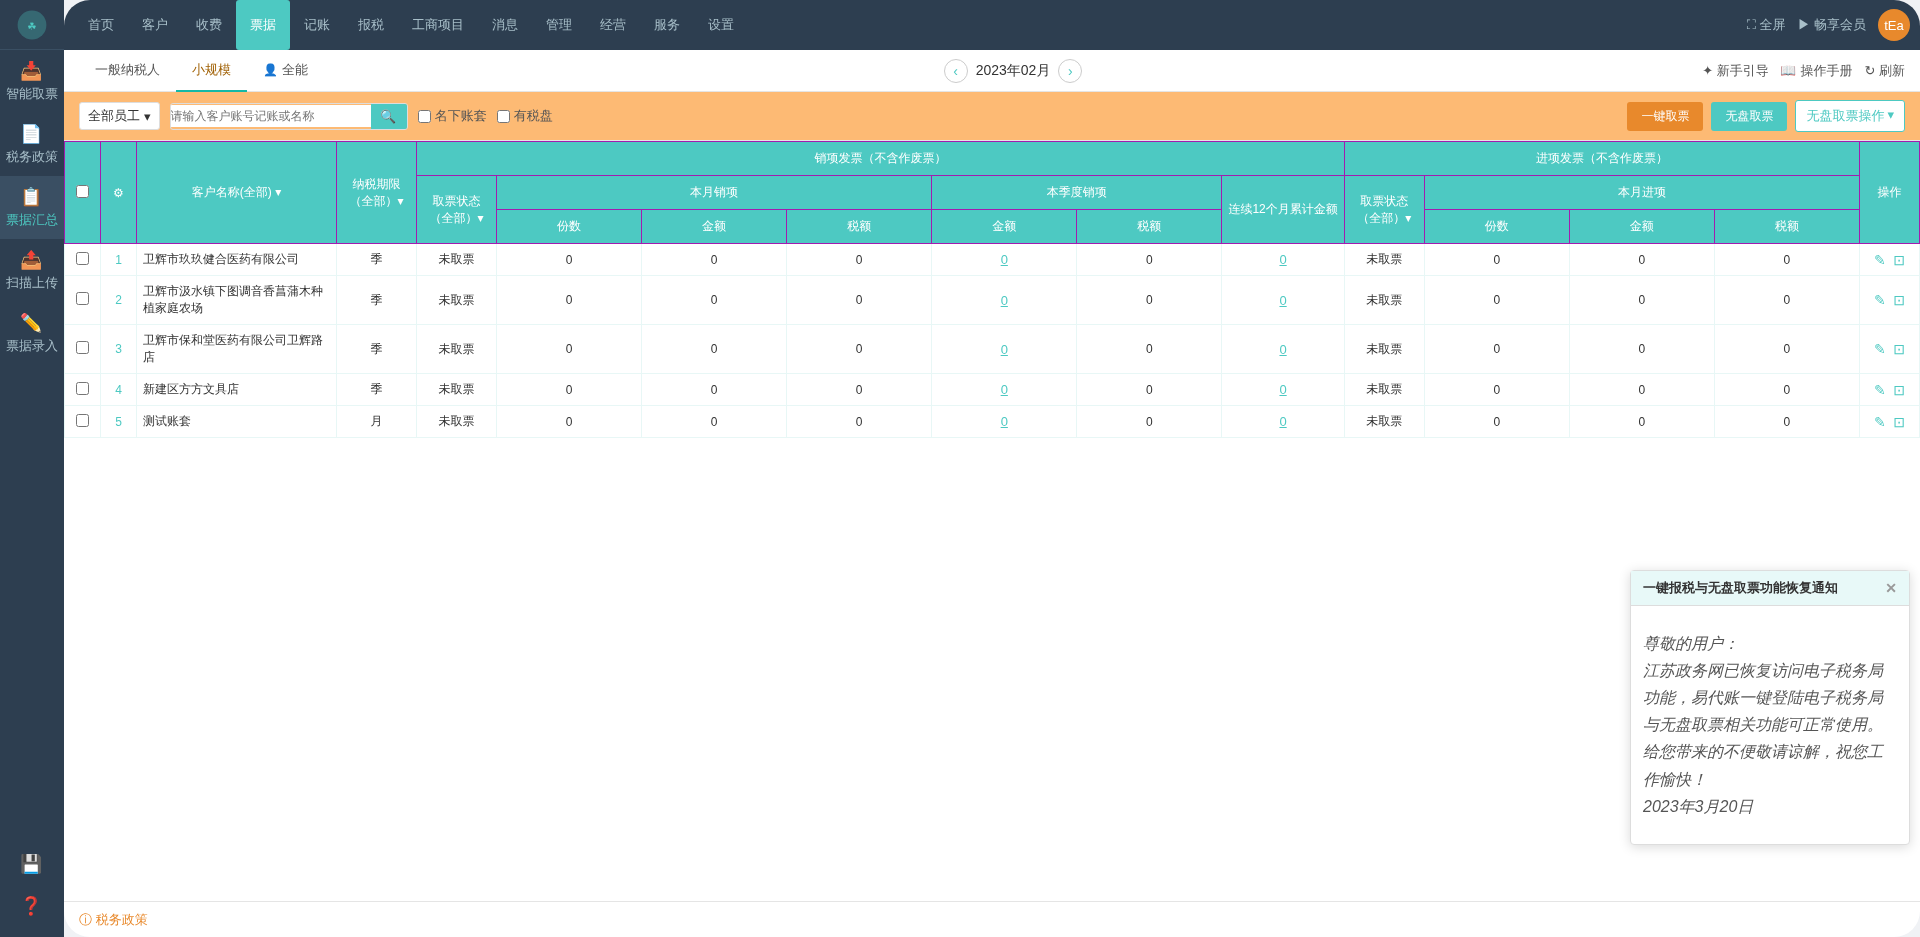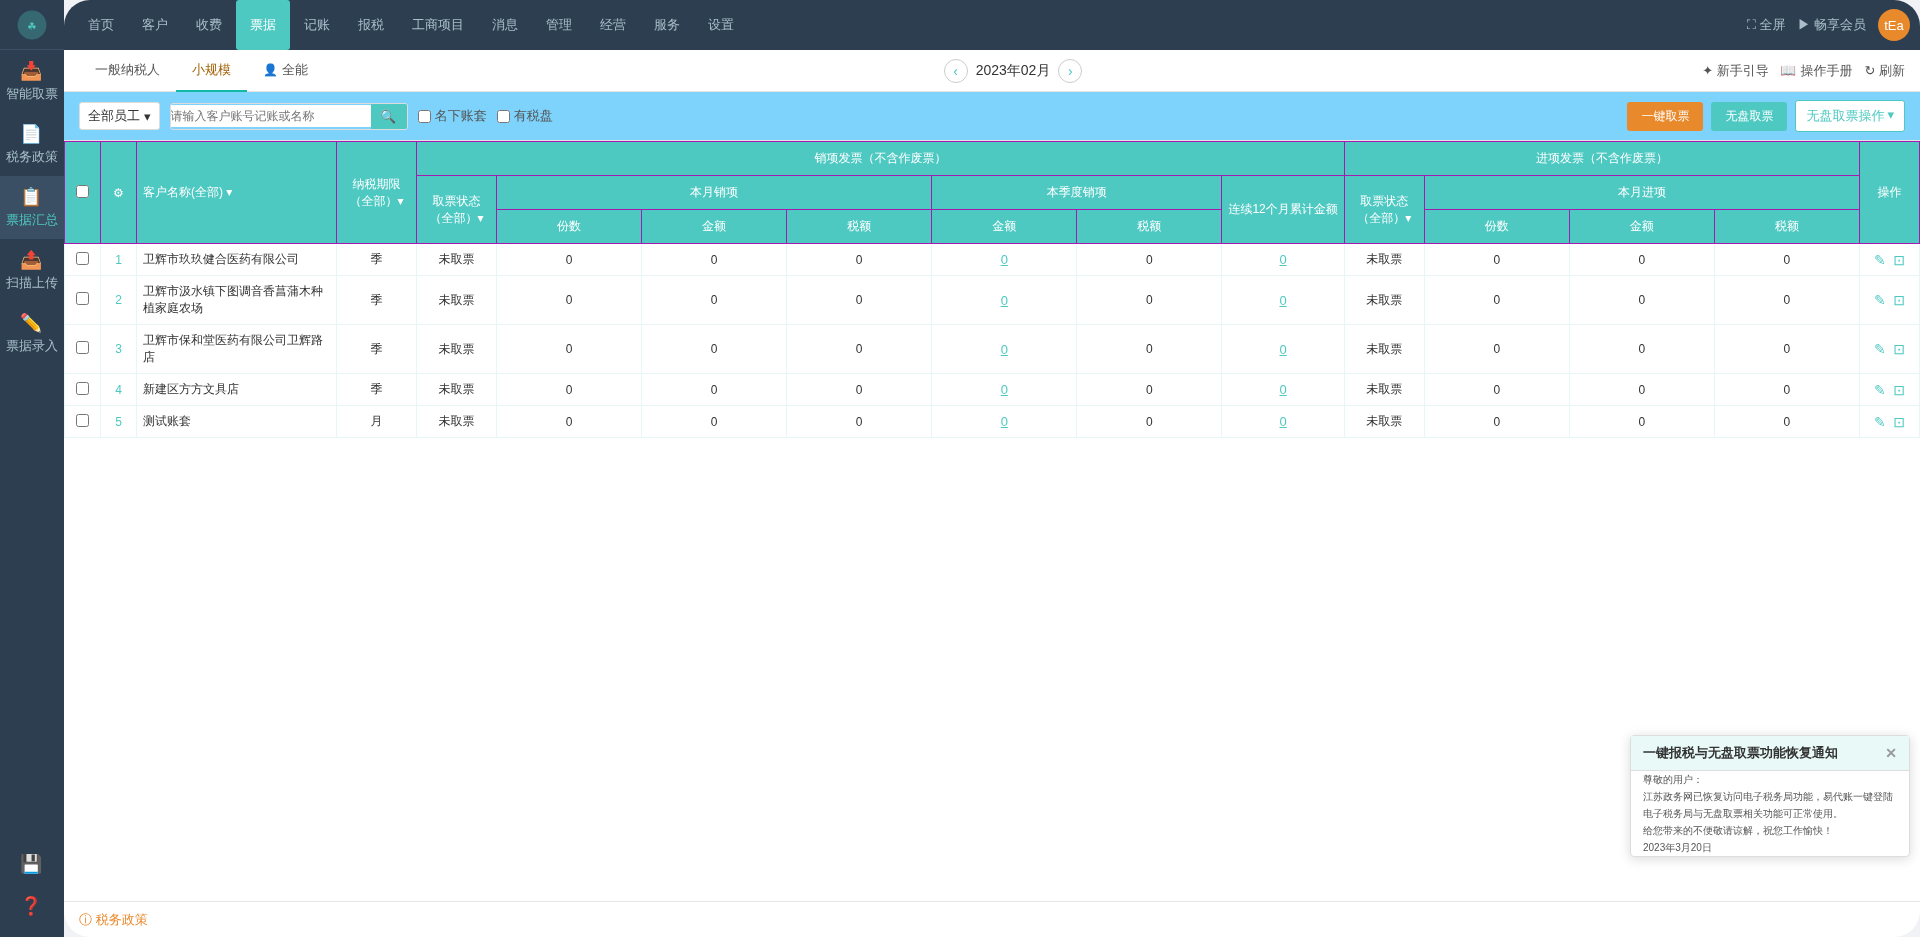--- a/index.html
+++ b/index.html
@@ -154,21 +154,21 @@
       display: flex;
       align-items: center;
       gap: 12px;
       color: #555;
       font-size: 12px;
     }
     .subtabs-right span { cursor: pointer; }
 
     
     .toolbar {
-      background: #7dd3fc;
+      background: #fdba74;
       display: flex;
       align-items: center;
       padding: 8px 15px;
       border-bottom: 1px solid #e5e5e5;
       gap: 10px;
       flex-shrink: 0;
     }
     .toolbar-select {
       display: flex;
       align-items: center;
@@ -285,45 +285,46 @@
       color: #4dc9c2;
       cursor: pointer;
       font-size: 14px;
       margin: 0 2px;
     }
     .underline-link { text-decoration: underline; color: #4dc9c2; cursor: pointer; }
 
     
     .notification-popup {
       position: fixed;
-      bottom: 80px;
+      bottom: 92px;
       right: 10px;
       width: 280px;
       background: #fff;
       border: 1px solid #ddd;
       border-radius: 4px;
       box-shadow: 0 2px 12px rgba(0,0,0,0.15);
       z-index: 1000;
     }
     .notification-header {
       background: #e8f9f8;
       padding: 8px 12px;
       font-size: 12px;
       color: #333;
       font-weight: bold;
       border-bottom: 1px solid #ddd;
       display: flex;
       align-items: center;
       justify-content: space-between;
     }
     .notification-body {
-      padding: 0 12px;
-      font-size: 10px;
+      padding: 24px 12px;
+      font-size: 16px;
       color: #555;
       line-height: 1.7;
+      font-style: italic;
     }
     .notification-close {
       cursor: pointer;
       color: #999;
       font-size: 14px;
     }
 
     
     .bottom-bar {
       height: 36px;
@@ -459,21 +460,21 @@
     </div>
 
     <div class="table-container">
       <table>
         <thead>
           <tr class="header-row-1">
             <th rowspan="3" style="width:36px;">
               <input type="checkbox" style="">
             </th>
             <th rowspan="3" style="width:36px;">⚙</th>
-            <th rowspan="3" style="width:200px; text-align:left;">
+            <th rowspan="3" style="width:200px; text-align:center;">
               客户名称(全部) ▾
             </th>
             <th rowspan="3" style="width:80px;">
               纳税期限<br>（全部）▾
             </th>
             <th colspan="7">销项发票（不含作废票）</th>
             <th colspan="4">进项发票（不含作废票）</th>
             <th rowspan="3" style="width:60px;">操作</th>
           </tr>
           <tr class="header-row-2">

